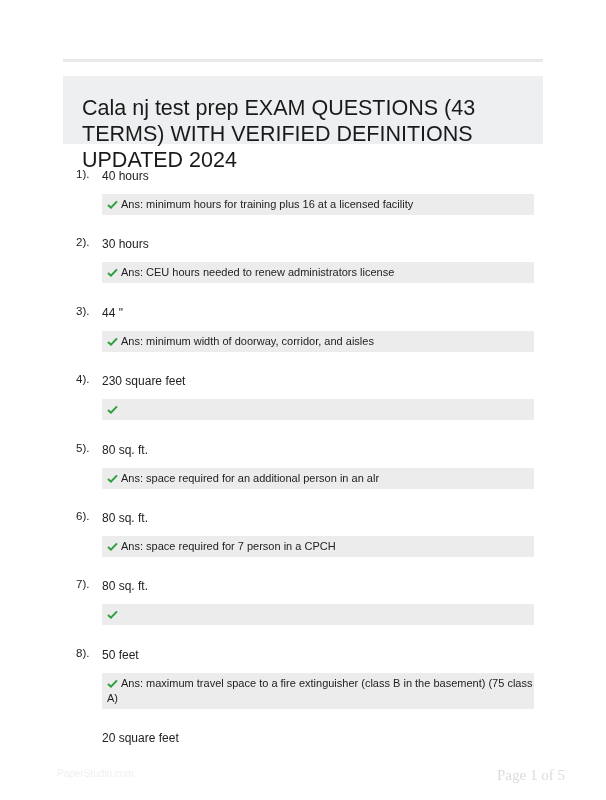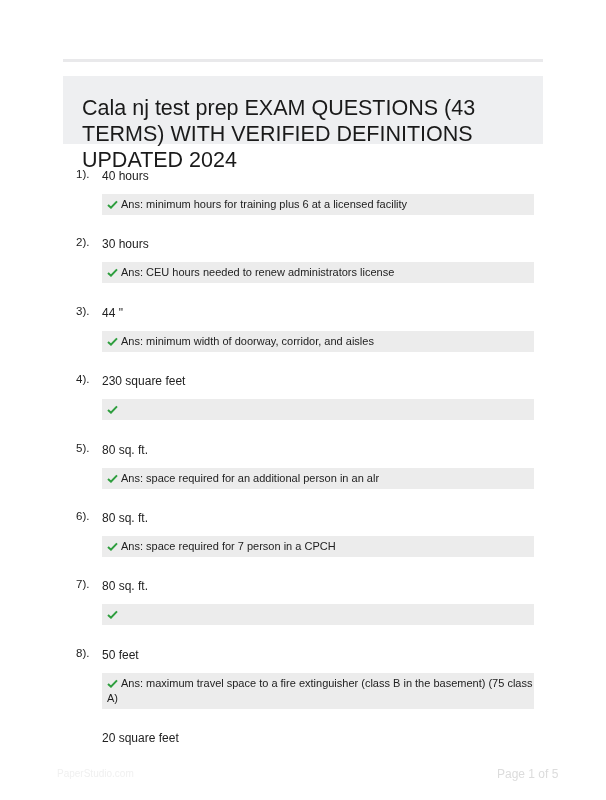--- a/index.html
+++ b/index.html
@@ -32,41 +32,41 @@
       padding: 3px 0 3px 5px; box-sizing: border-box;
     }
     .check {
       display: inline-block; width: 11px; height: 9px; margin-right: 3px;
       vertical-align: -1px;
     }
     .footer-left {
       position: absolute; left: 57px; top: 768px; font-size: 10px; color: #f0f0f0;
     }
     .footer-right {
-      position: absolute; left: 497px; top: 767px; font-size: 12px; color: #dcdcdc;
-      font-family: Liberation Sans, sans-serif;
+      position: absolute; left: 497px; top: 767px; font-size: 15px; color: #dcdcdc;
+      font-family: Liberation Serif, serif;
     }
   </style>
 </head>
 <body>
 
 <div class="top-rule"></div>
 
 <div class="title-box">
   <h1 class="title">Cala nj test prep EXAM QUESTIONS (43 TERMS) WITH VERIFIED DEFINITIONS UPDATED 2024</h1>
 </div>
 
 <div id="qa-list">
   <div class="qa" style="top:168px">
     <span class="num">1).</span>
     <span class="term">40 hours</span>
     <div class="ans">
       <svg class="check" viewBox="0 0 12 10">
           <path d="M1 5.5 L4.3 8.5 L11 1.5" fill="none" stroke="#2e9e3e" stroke-width="2.2"></path>
-        </svg><span>Ans: minimum hours for training plus 6 at a licensed facility</span>
+        </svg><span>Ans: minimum hours for training plus 16 at a licensed facility</span>
     </div>
   </div>
 
   <div class="qa" style="top:236px">
     <span class="num">2).</span>
     <span class="term">30 hours</span>
     <div class="ans">
       <svg class="check" viewBox="0 0 12 10">
           <path d="M1 5.5 L4.3 8.5 L11 1.5" fill="none" stroke="#2e9e3e" stroke-width="2.2"></path>
         </svg><span>Ans: CEU hours needed to renew administrators license</span>

